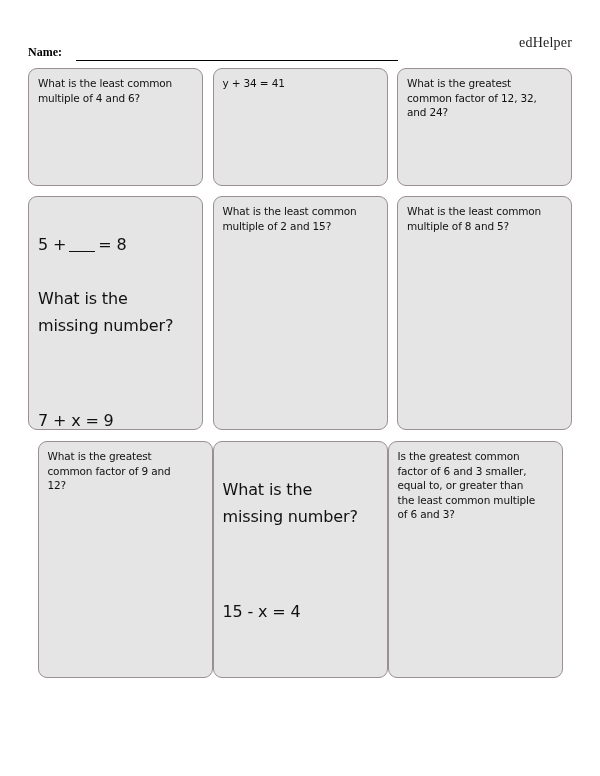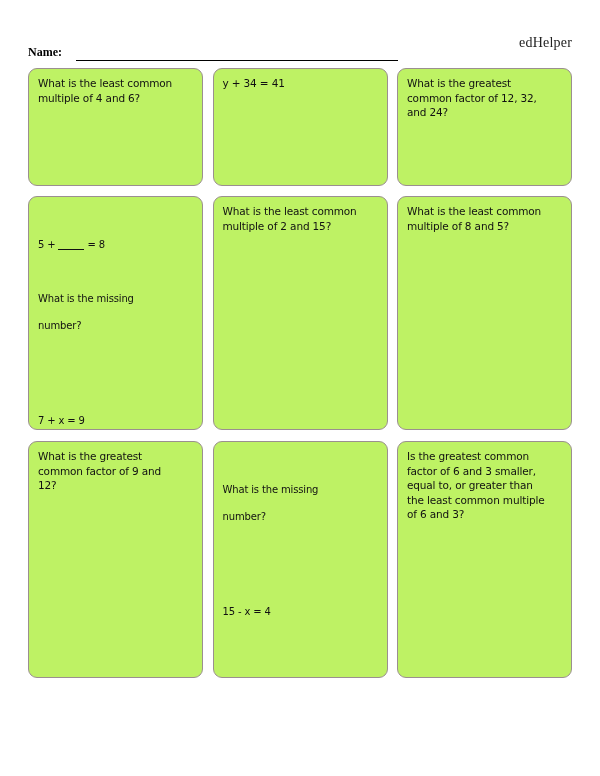--- a/index.html
+++ b/index.html
@@ -66,44 +66,44 @@
     top: 68px;
     width: 544px;
   }
   .row {
     display: flex;
     justify-content: space-between;
     width: 544px;
   }
   .row-1 { height: 118px; margin-bottom: 10px; }
   .row-2 { height: 234px; margin-bottom: 11px; }
-  .row-3 { height: 237px; }
+  .row-3 { height: 237px; justify-content: center; }
 
   .qbox {
     width: 175px;
     box-sizing: border-box;
     border: 1.4px solid #9b8f90;
     border-radius: 9px;
-    background: #bef264;
+    background: #e5e5e5;
     padding: 7px 25px 6px 9px;
     overflow: hidden;
   }
 
   .qtext {
     font-family: "DejaVu Sans", sans-serif;
     font-size: 10.5px;
     line-height: 14.5px;
     color: #111;
     letter-spacing: -0.15px;
     white-space: pre-line;
   }
   
   .qtext.spaced {
     line-height: 27px;
-    font-size: 10px;
+    font-size: 16px;
   }
   .qtext.spaced .gap {
     display: block;
     height: 14px;
   }
   .blank-line {
     display: inline-block;
     width: 26px;
     border-bottom: 1.3px solid #111;
     margin: 0 3px;

